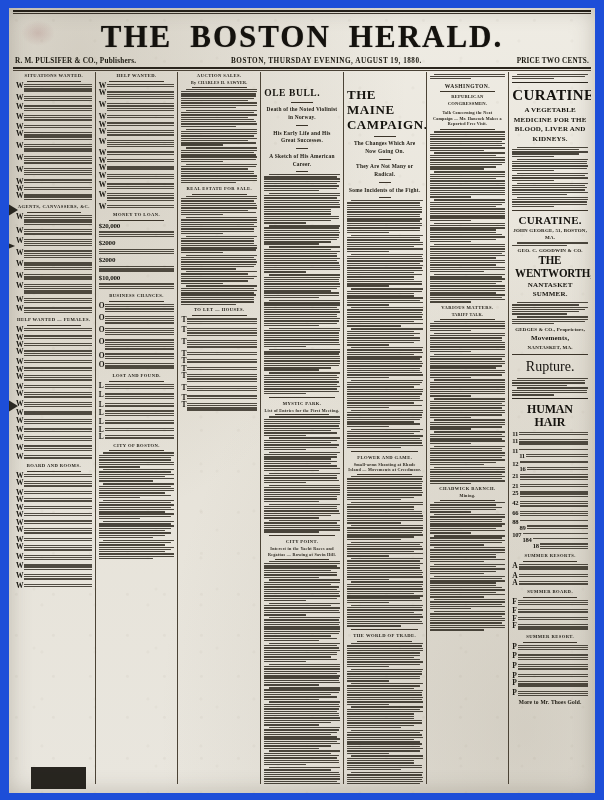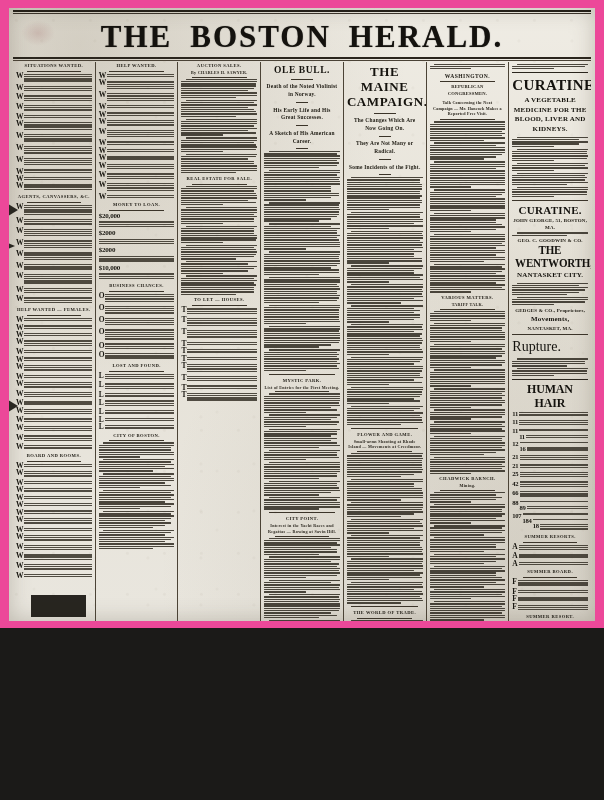--- a/index.html
+++ b/index.html
@@ -4,21 +4,21 @@
 <style>
   * { box-sizing: border-box; }
   html, body { margin:0; padding:0; }
   body {
     width:604px; height:800px;
     background:#1b1a18;
     font-family:"Liberation Serif", serif;
     overflow:hidden;
   }
   
-  #scan { position:relative; width:604px; height:628px; background:#ec4899; }
+  #scan { position:relative; width:604px; height:800px; background:#1d4ed8; }
   #page {
     position:absolute; left:9px; top:8px; right:9px; bottom:7px;
     background:#e8e5dd;
     background-image:
       radial-gradient(ellipse at 12% 6%, rgba(150,140,120,.30), transparent 45%),
       radial-gradient(ellipse at 88% 92%, rgba(150,140,120,.26), transparent 50%),
       linear-gradient(180deg, #efece4 0%, #e6e2d8 45%, #e9e6de 100%);
     box-shadow: inset 0 0 22px rgba(90,80,62,.30);
     overflow:hidden;
   }
@@ -76,22 +76,22 @@
   
   .cat{
     text-align:center; font-weight:700; font-size:4.6px;
     letter-spacing:.45px; color:#1d1a13; text-transform:uppercase;
     padding:1px 0 0 0; line-height:1.5;
   }
   .catrule{ height:.5px; background:#3b3429; margin:1px 14% 1.5px 14%; }
   .subcat{ text-align:center; font-weight:700; font-size:4.1px; letter-spacing:.3px;
     color:#221e16; line-height:1.4; }
 
-  .hd1{ text-align:center; font-weight:700; font-size:9.5px; letter-spacing:.6px;
-    color:#15130e; line-height:1.15; padding:3px 0 1px; }
+  .hd1{ font-weight:700; font-size:9.5px; letter-spacing:.6px;
+    color:#15130e; line-height:1.15; padding:16px 0 1px; }
   .hd2{ text-align:center; font-weight:700; font-size:5.4px; letter-spacing:.25px;
     color:#1a170f; line-height:1.45; padding:2px 2px 1px; }
   .hd3{ text-align:center; font-weight:700; font-size:4.6px; letter-spacing:.2px;
     color:#201c14; line-height:1.45; padding:1px 3px; }
   .dash{ width:22px; height:.5px; background:#3b3429; margin:2px auto; }
   .dash.sm{ width:12px; }
 
   
   .body{ margin:1.5px 0; }
   .body .ln{
@@ -119,21 +119,21 @@
   .hr.full{ margin-left:0; margin-right:0; }
   .hr.thick{ height:1.2px; background:#2a251d; }
   .ad-huge{ text-align:center; font-weight:700; font-size:15px; letter-spacing:.4px;
     color:#14120e; line-height:1.05; padding:2px 0; }
   .ad-big{ text-align:center; font-weight:700; font-size:11px; letter-spacing:.3px;
     color:#14120e; line-height:1.1; padding:1px 0; }
   .ad-med{ text-align:center; font-weight:700; font-size:7px; letter-spacing:.2px;
     color:#16140e; line-height:1.35; padding:1px 1px; }
   .ad-sm{ text-align:center; font-weight:700; font-size:5px; letter-spacing:.2px;
     color:#1a170f; line-height:1.4; }
-  .ad-script{ font-family:"Liberation Serif", serif;
+  .ad-script{ text-align:center; font-family:"Liberation Serif", serif;
     font-weight:400; font-size:14px; color:#14120e; line-height:1.1; padding:2px 0; }
   .ad-cond{ text-align:center; font-weight:700; font-size:12px; letter-spacing:-.2px;
     color:#14120e; line-height:1.05; transform:scaleX(.92); }
 
   
   .moneyline{ font-weight:700; font-size:7px; color:#16140e; letter-spacing:-.2px;
     line-height:1.1; margin-top:2px; }
 
   
   .arrow{ position:absolute; left:-1px; width:0; height:0;
@@ -149,20 +149,25 @@
   <div id="page">
     <div class="paperfleck"></div>
 
     <div class="toprule"></div>
     <div class="toprule thin"></div>
 
     <div class="masthead">
       <span>THE</span><span>BOSTON</span><span>HERALD.</span>
     </div>
 
+    <div class="mastline">
+      <div class="pub">R. M. PULSIFER &amp; CO., Publishers.</div>
+      <div class="date">BOSTON, THURSDAY EVENING, AUGUST 19, 1880.</div>
+      <div class="price">PRICE TWO CENTS.</div>
+    </div>
 
     <div class="headrule"></div>
     <div class="headrule2"></div>
 
     <div class="columns">
 
       <div class="col" id="c1">
         <div class="cat">SITUATIONS WANTED.</div>
         <div class="catrule"></div>
         <div id="c1a">
@@ -2081,21 +2086,21 @@
         <div class="ad-sm">JOHN GEORGE, 51, BOSTON, MA.</div>
         <div id="c7a2">
             <div class="body">
               <div class="ln s2 ind"></div>
               <div class="ln s5"></div>
             </div>
           </div>
         <div class="ad-sm">GEO. C. GOODWIN &amp; CO.</div>
 
         <div class="ad-cond">THE WENTWORTH,</div>
-        <div class="ad-med">NANTASKET CITY.</div>
+        <div class="ad-med">NANTASKET SUMMER.</div>
         <div id="c7b">
             <div class="body">
               <div class="ln s2 ind"></div>
               <div class="ln s4"></div>
               <div class="ln s1"></div>
               <div class="ln s2"></div>
               <div class="ln s4"></div>
               <div class="ln s5"></div>
             </div>
             <div class="body">

